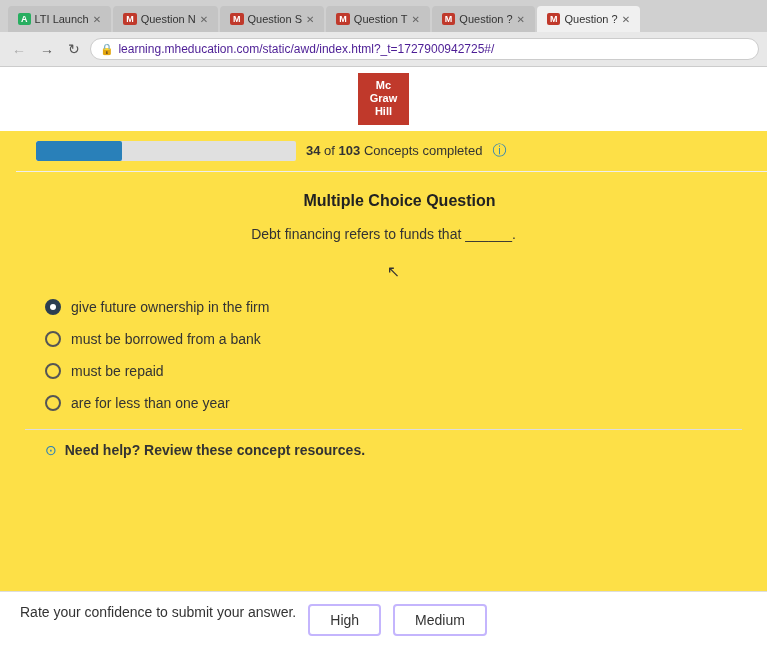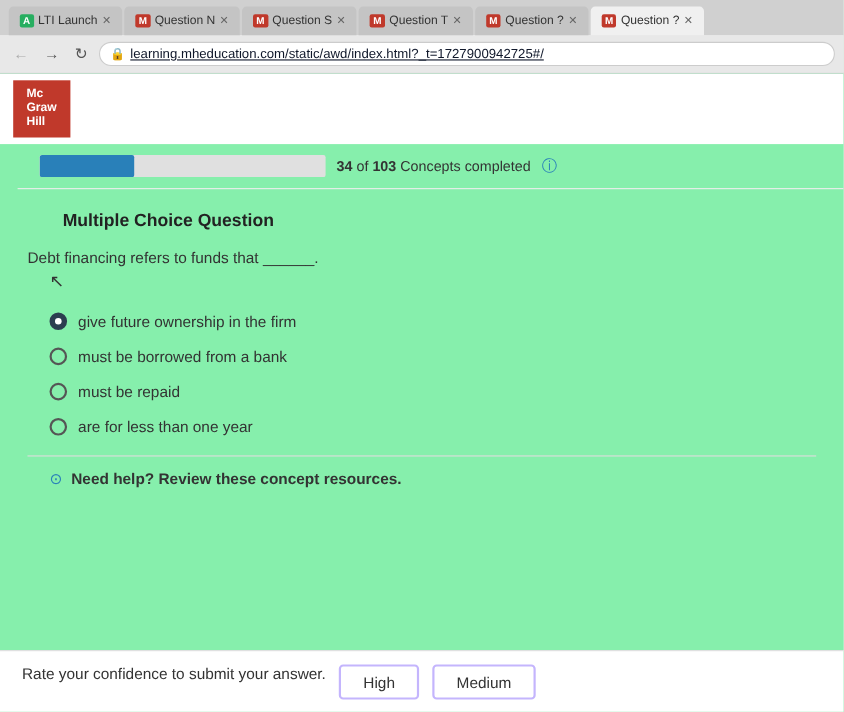--- a/index.html
+++ b/index.html
@@ -102,23 +102,24 @@
       gap: 4px;
     }
 
     .lock-icon {
       color: #555;
       font-size: 11px;
     }
 
     
     .page-content {
-      background: #86efac;
+      background: #fde047;
       height: calc(647px - 66px);
       overflow: hidden;
+      text-align: center;
     }
 
     
     .mgh-header {
       background: #c0392b;
       padding: 6px 12px;
       display: inline-block;
     }
 
     .mgh-logo {
@@ -176,21 +177,21 @@
       font-size: 16px;
       font-weight: bold;
       color: #222;
       margin-bottom: 16px;
       margin-left: 32px;
     }
 
     .question-text {
       font-size: 14px;
       color: #333;
-      margin-bottom: 4px;
+      margin-bottom: 20px;
     }
 
     .cursor-indicator {
       display: inline-block;
       margin-left: 10px;
       color: #333;
       font-size: 16px;
     }
 
     
@@ -326,21 +327,21 @@
       <span class="tab-close">✕</span>
     </div>
   </div>
 
   <div class="address-bar-row">
     <button class="nav-btn disabled">←</button>
     <button class="nav-btn">→</button>
     <button class="nav-btn">↻</button>
     <div class="address-bar">
       <span class="lock-icon">🔒</span>
-      <span style="font-size:12px;color:#0f172a;text-decoration:underline;">learning.mheducation.com/static/awd/index.html?_t=1727900942725#/</span>
+      <span style="font-size:12px;color:#4c1d95;">learning.mheducation.com/static/awd/index.html?_t=1727900942725#/</span>
     </div>
   </div>
 </div>
 
 <div class="page-wrapper">
   <div class="page-content">
 
     <div style="padding: 6px 12px; background: white;">
       <div class="mgh-header">
         <div class="mgh-logo">

